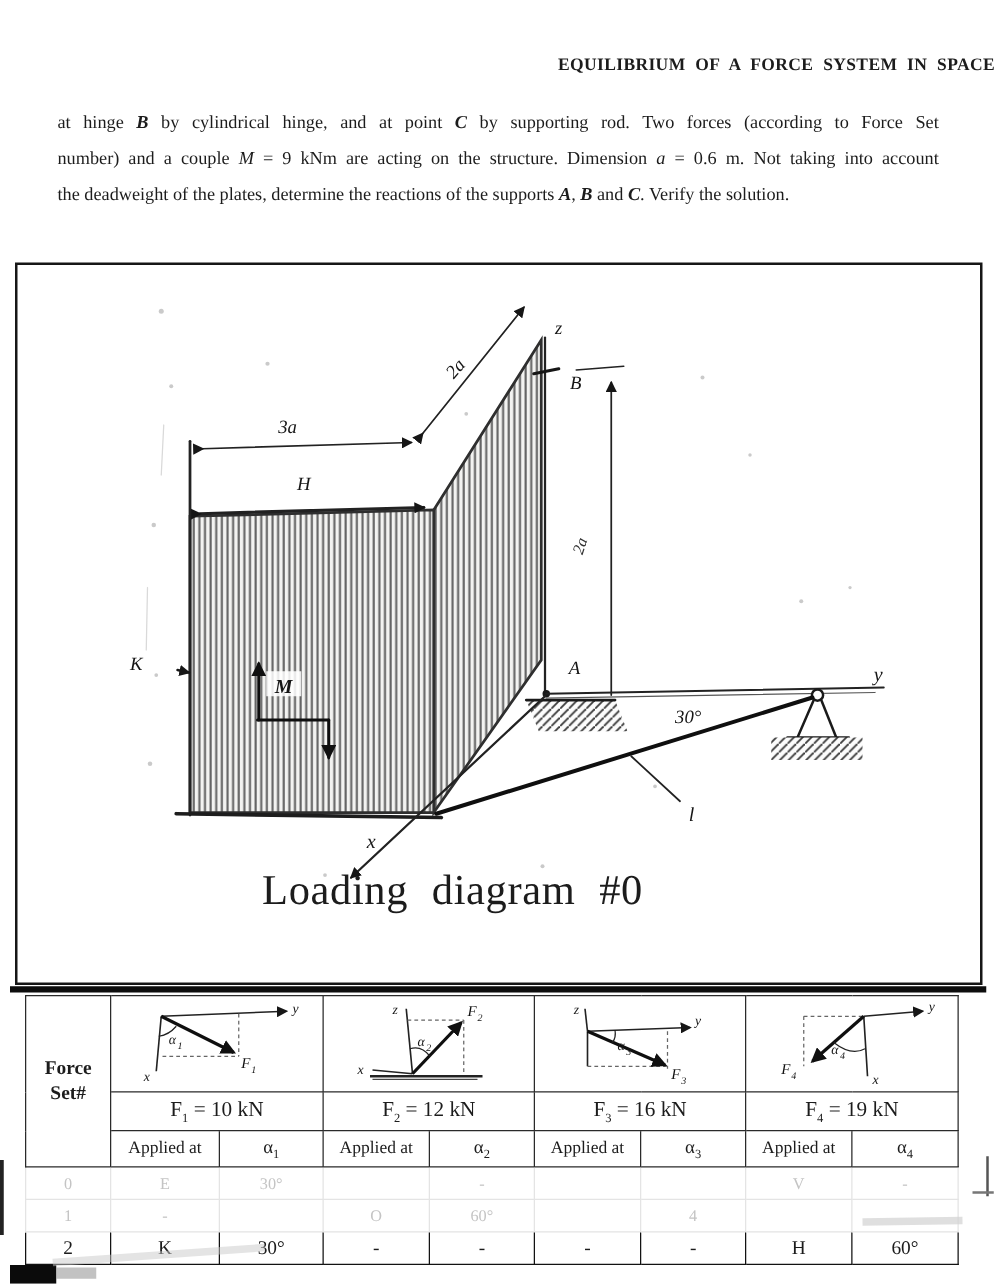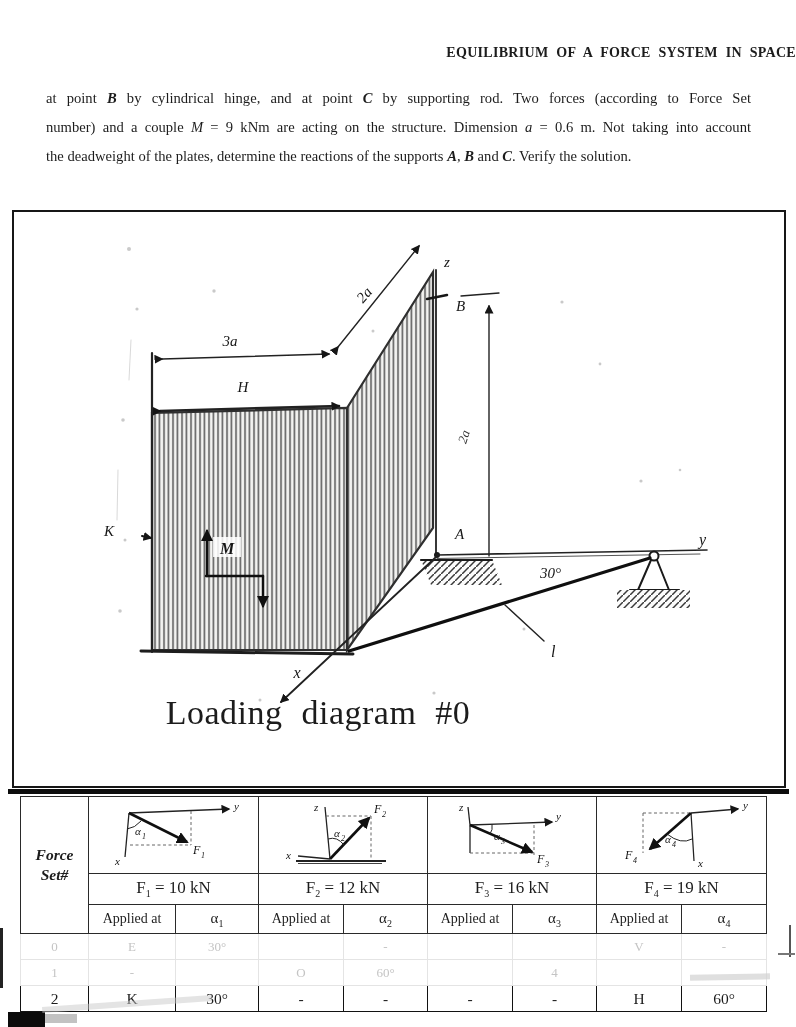--- a/index.html
+++ b/index.html
@@ -11,31 +11,31 @@
          letter-spacing:.3px;word-spacing:4px;}
   .para{top:84px;left:46px;width:705px;font-size:14.6px;}
   .pline{height:29px;line-height:29px;text-align:justify;text-align-last:justify;white-space:normal;}
   .pline.lastline{text-align-last:left;}
   .bi{font-weight:bold;font-style:italic;}
   .it{font-style:italic;}
   
   .frame{top:210px;left:12px;width:770px;height:574px;border:2px solid #161616;background:#fff;}
   .figsvg{top:212px;left:14px;z-index:1;}
   .caption{top:694px;left:12px;width:612px;text-align:center;font-size:34px;
-           word-spacing:10px;letter-spacing:.5px;z-index:2;}
+           word-spacing:10px;letter-spacing:.5px;z-index:2;padding-left:44px;}
   
   .tblband{top:789px;left:8px;width:781px;height:5px;background:#0d0d0d;}
   table.ft{position:absolute;top:796px;left:20px;width:746px;border-collapse:collapse;table-layout:fixed;}
   table.ft td{border:1.5px solid #2a2a2a;text-align:center;vertical-align:middle;padding:0;}
   td.dcell{height:76px;}
   td.fval{height:30px;font-size:17px;}
   td.app{height:28px;font-size:14px;margin-top:13px;}
   td.alpha{font-size:15px;}
   sub{font-size:10px;}
-  td.corner{font-weight:bold;font-size:15.5px;line-height:20px;font-style:italic;}
+  td.corner{font-weight:bold;font-size:15.5px;line-height:20px;}
   tr.faint td{border:1px solid #e4e4e4;color:#c4c4c4;height:25px;font-size:13px;}
   tr.last td{border:1.9px solid #121212;height:25px;font-size:15.5px;}
   svg{display:block;margin:0 auto;}
   svg text{font-family:"Liberation Serif",serif;}
   .lab{font-style:italic;font-size:15px;fill:#161616;}
   .lab16{font-style:italic;font-size:16px;fill:#161616;}
   .lab13{font-style:italic;font-size:13px;fill:#333;}
   .axl{font-style:italic;font-size:11px;fill:#161616;}
   .axs{font-style:italic;font-size:8px;fill:#161616;}
   .fl{font-style:italic;font-size:12px;fill:#101010;}
@@ -66,21 +66,21 @@
     </marker>
     <marker id="ah12" markerWidth="12" markerHeight="12" refX="10" refY="6" orient="auto" markerUnits="userSpaceOnUse">
       <path d="M0,0 L12,6 L0,12 z" fill="#101010"></path>
     </marker>
   </defs>
 </svg>
 
 <div class="abs title">EQUILIBRIUM OF A FORCE SYSTEM IN SPACE</div>
 
 <div class="abs para">
-  <div class="pline"><span class="n">at point </span><span class="bi">B</span><span class="n"> by cylindrical hinge, and at point </span><span class="bi">C</span><span class="n"> by supporting rod. Two forces (according to Force Set</span></div>
+  <div class="pline"><span class="n">at hinge </span><span class="bi">B</span><span class="n"> by cylindrical hinge, and at point </span><span class="bi">C</span><span class="n"> by supporting rod. Two forces (according to Force Set</span></div>
   <div class="pline"><span class="n">number) and a couple </span><span class="it">M</span><span class="n"> = 9 kNm are acting on the structure. Dimension </span><span class="it">a</span><span class="n"> = 0.6 m. Not taking into account</span></div>
   <div class="pline lastline"><span class="n">the deadweight of the plates, determine the reactions of the supports </span><span class="bi">A</span><span class="n">, </span><span class="bi">B</span><span class="n"> and </span><span class="bi">C</span><span class="n">. Verify the solution.</span></div>
 </div>
 
 <div class="abs frame"></div>
 
 <svg class="abs figsvg" width="768" height="560" viewBox="0 0 768 560">
   <g transform="translate(-14,-212)" stroke-linecap="round">
 
     <polygon points="347,408 433,272 433,528 347,650" fill="url(#vhatch)" stroke="#2f2f2f" stroke-width="2.2"></polygon>

